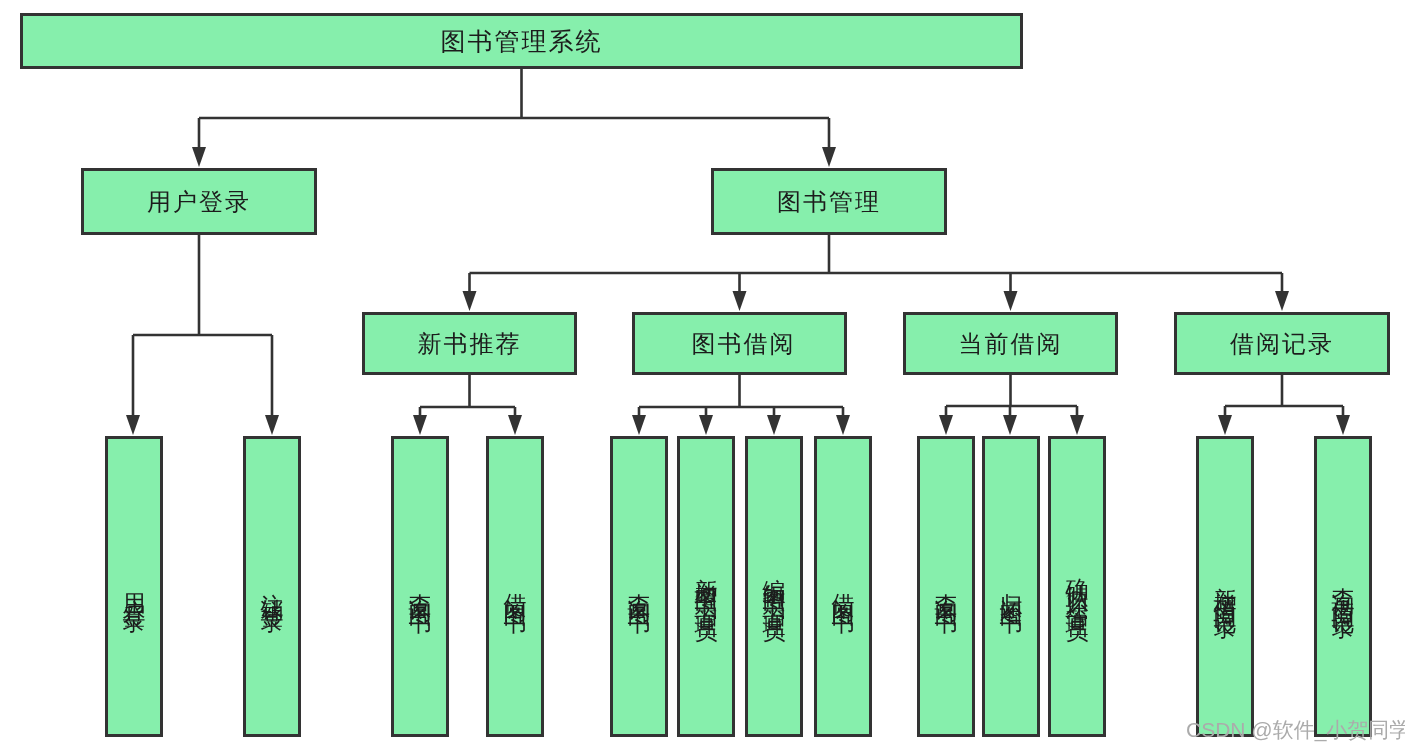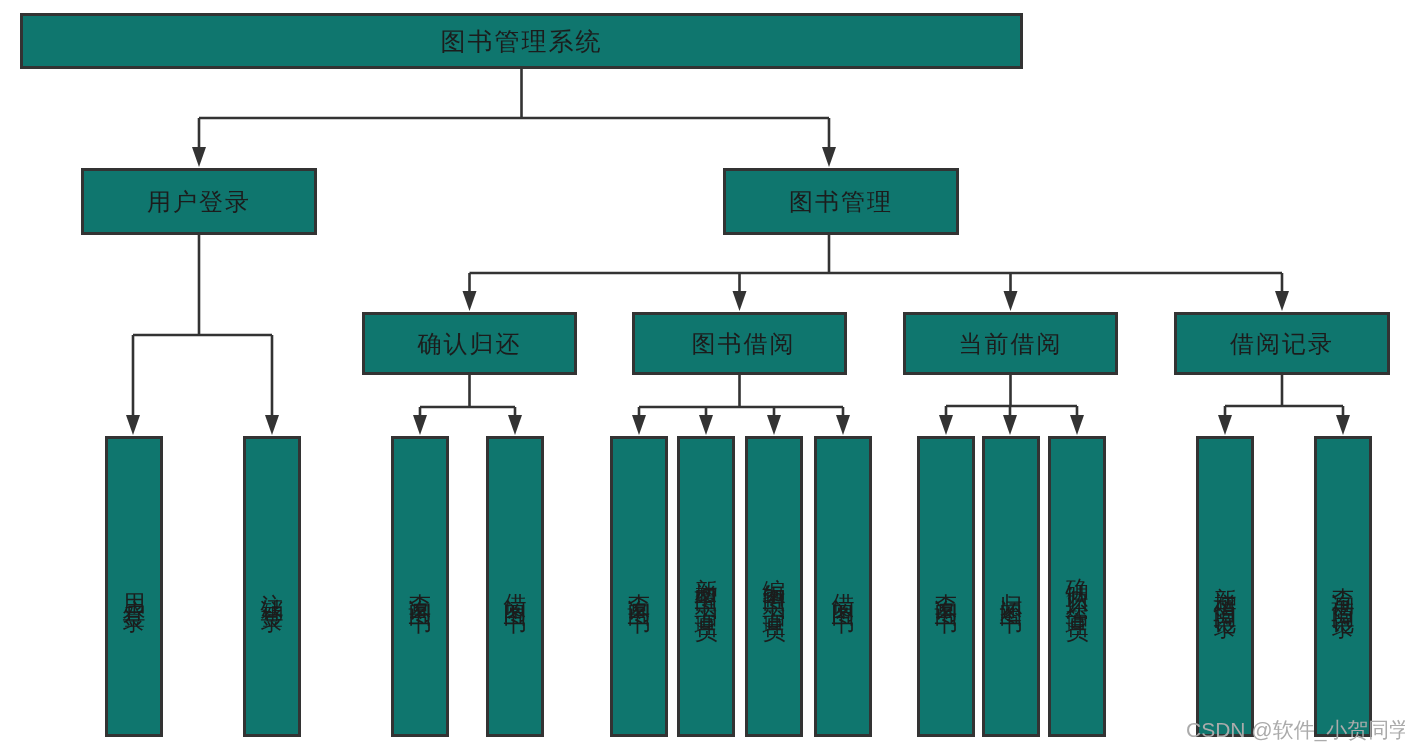--- a/index.html
+++ b/index.html
@@ -13,21 +13,21 @@
   }
   .wires {
     position: absolute;
     left: 0; top: 0;
     width: 1405px; height: 747px;
   }
   .node {
     position: absolute;
     box-sizing: border-box;
     border: 3px solid #333333;
-    background: #0f766e;
+    background: #86efac;
     display: flex;
     align-items: center;
     justify-content: center;
   }
   .h-node span {
     font-size: 24px;
     letter-spacing: 2px;
     color: #1c1c1c;
     white-space: nowrap;
   }
@@ -98,26 +98,26 @@
     </g>
   </svg>
 
   <div class="node h-node root-node" style="left:20px; top:13px; width:1003px; height:56px;">
     <span>图书管理系统</span>
   </div>
 
   <div class="node h-node" style="left:81px; top:168px; width:236px; height:67px;">
     <span>用户登录</span>
   </div>
-  <div class="node h-node" style="left:711px; top:168px; width:236px; height:67px;margin-left:12px;">
+  <div class="node h-node" style="left:711px; top:168px; width:236px; height:67px;">
     <span>图书管理</span>
   </div>
 
   <div class="node h-node" style="left:362px; top:312px; width:215px; height:63px;">
-    <span>确认归还</span>
+    <span>新书推荐</span>
   </div>
   <div class="node h-node" style="left:632px; top:312px; width:215px; height:63px;padding-left:8px;">
     <span>图书借阅</span>
   </div>
   <div class="node h-node" style="left:1174px; top:312px; width:216px; height:63px;">
     <span>借阅记录</span>
   </div>
   <div class="node h-node" style="left:903px; top:312px; width:215px; height:63px;">
     <span>当前借阅</span>
   </div>

